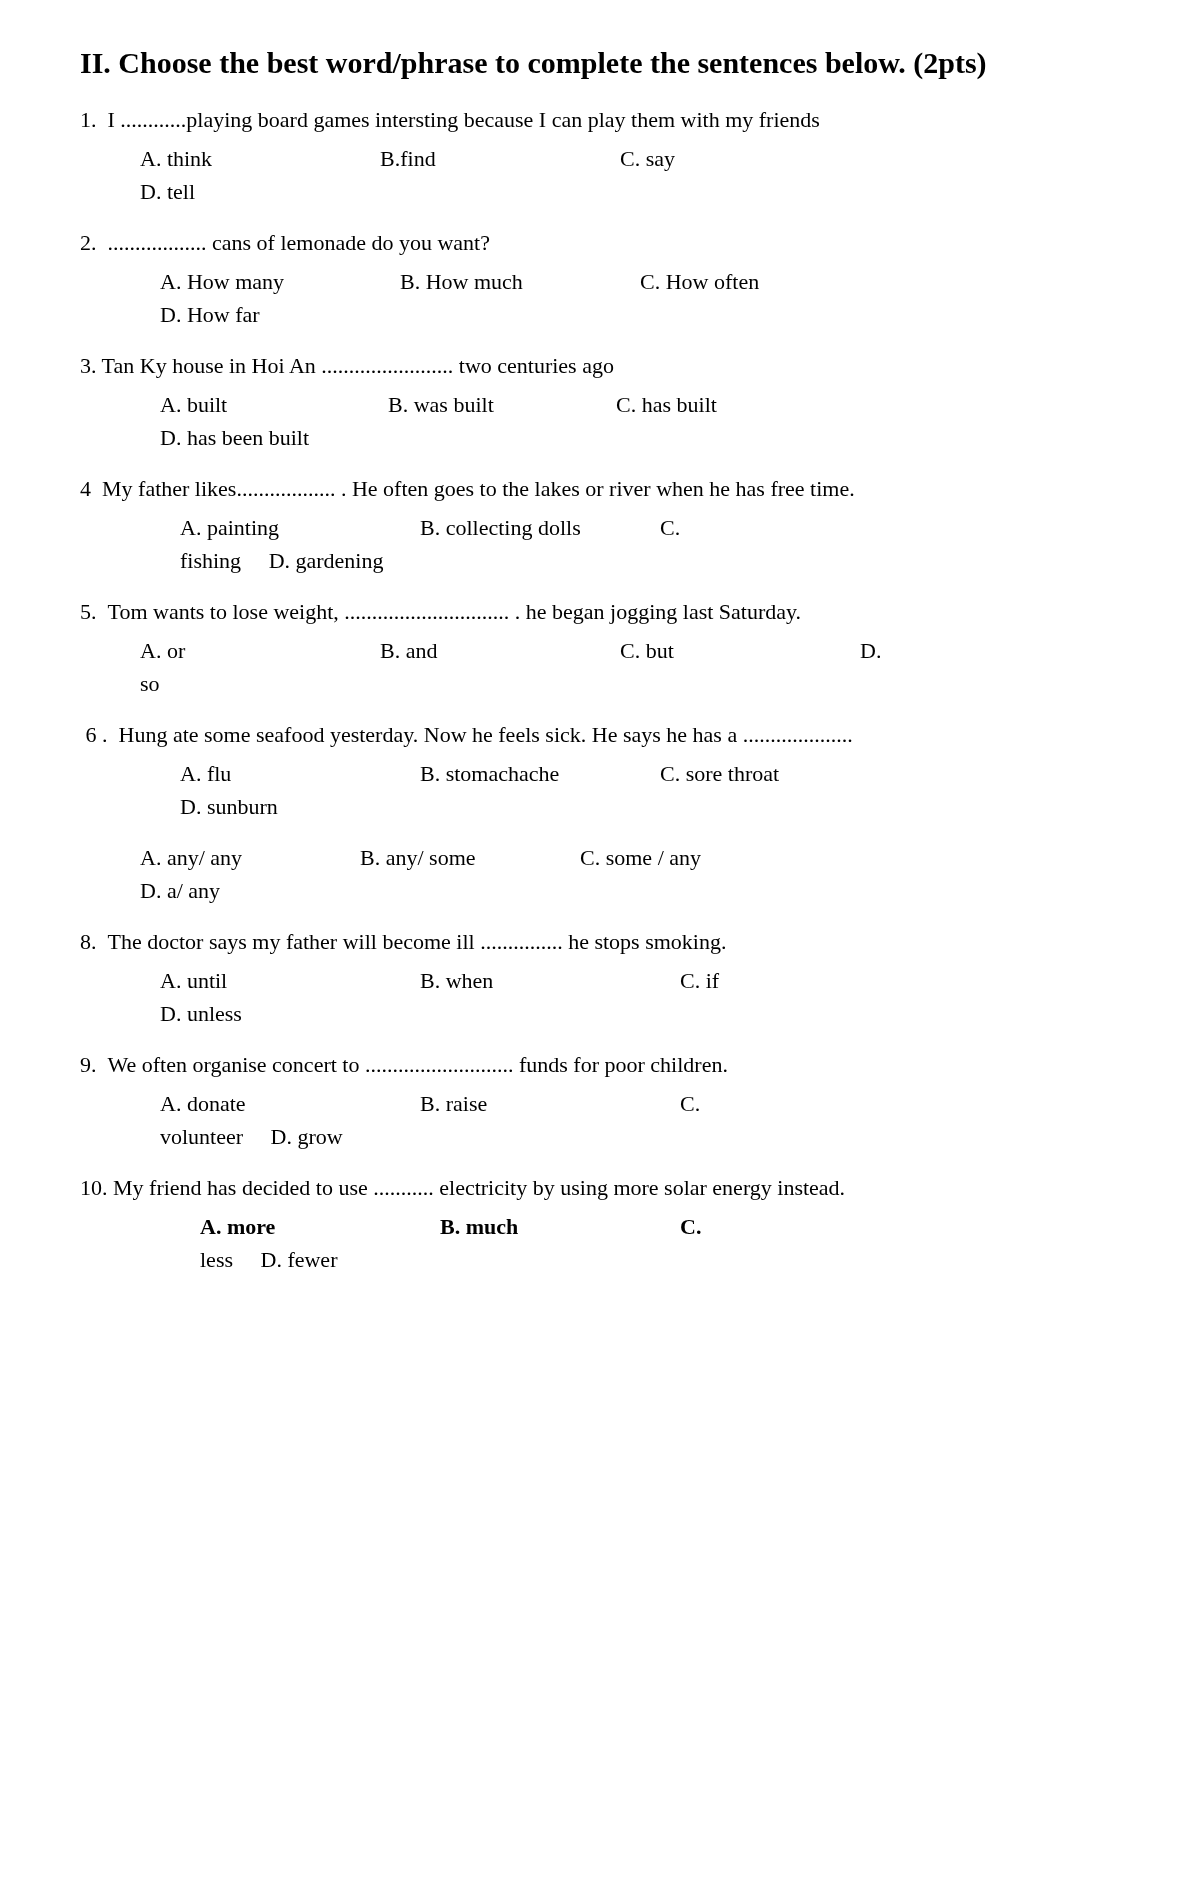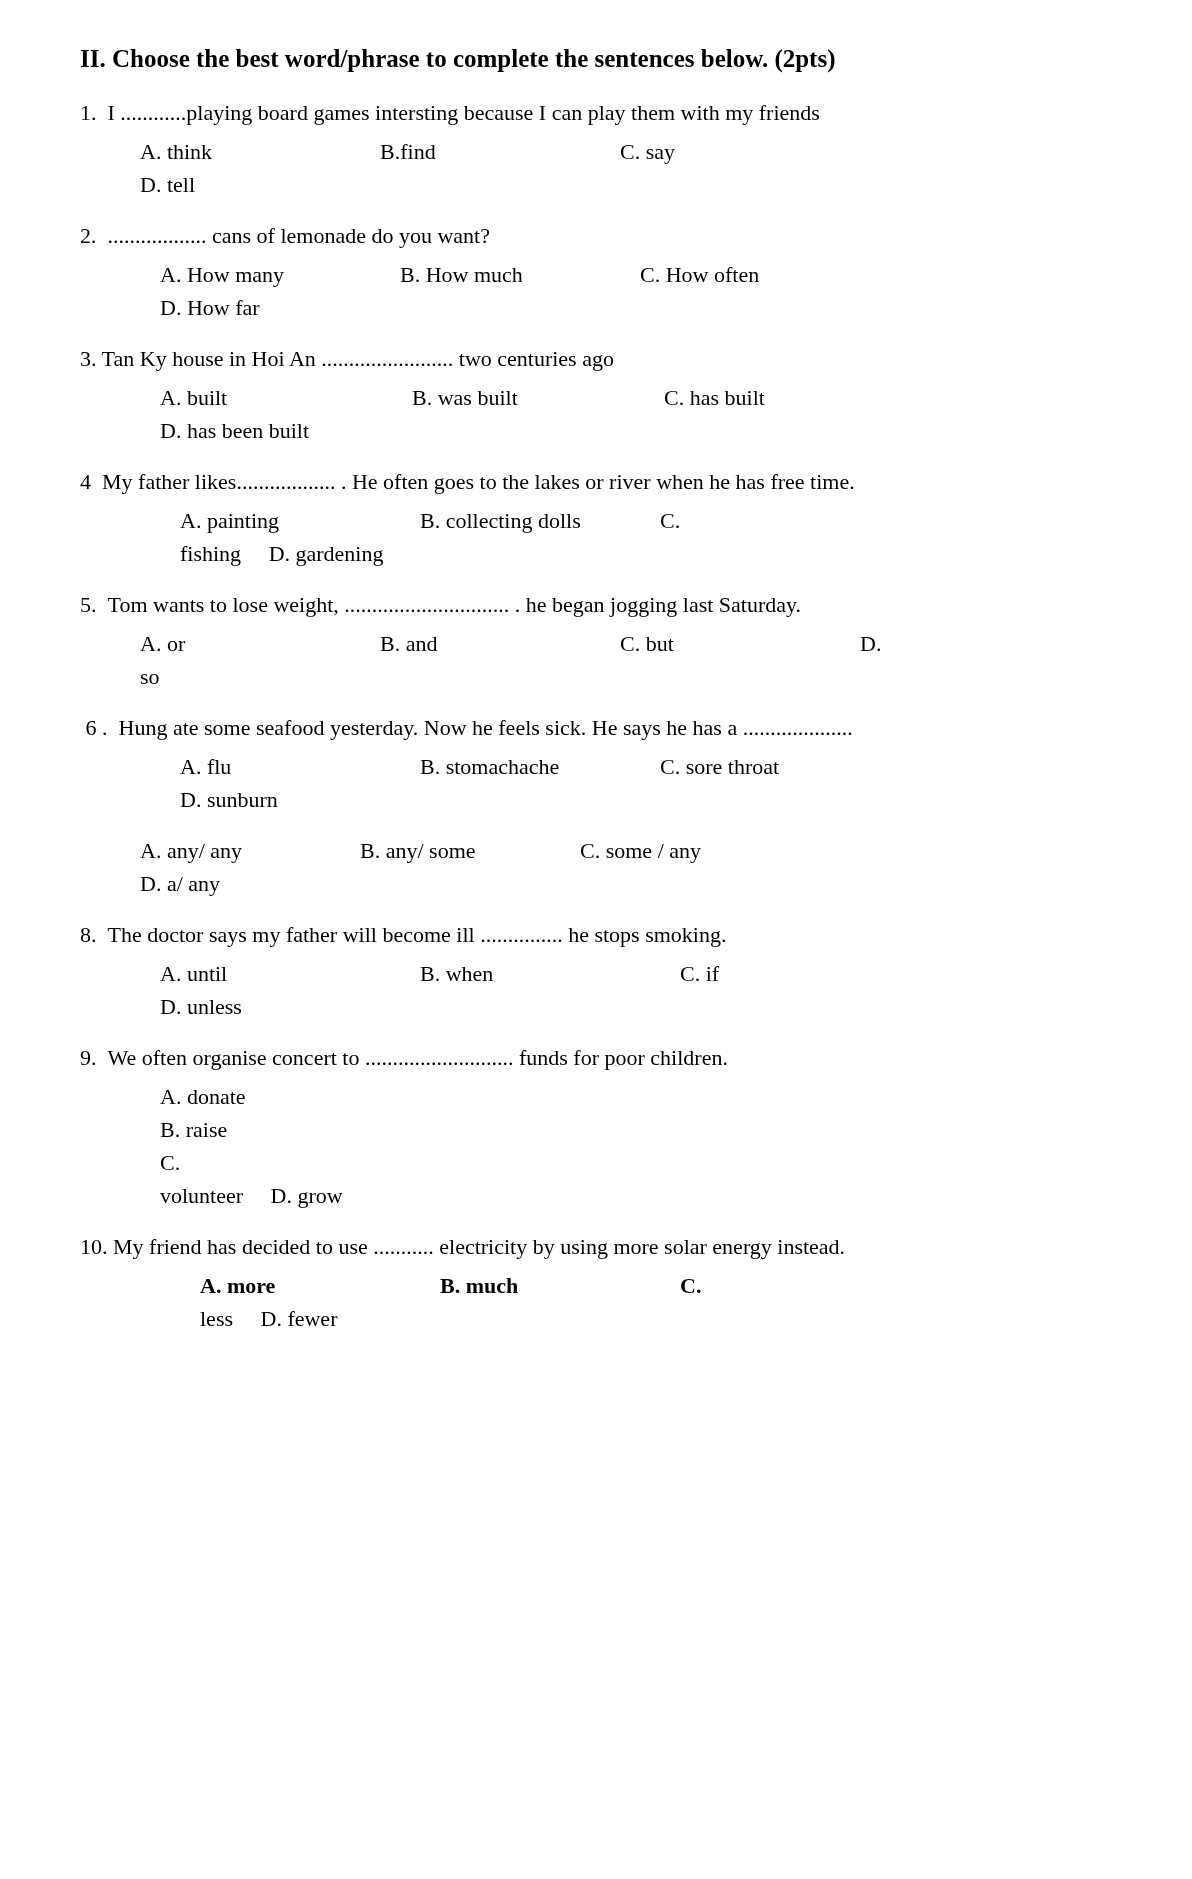--- a/index.html
+++ b/index.html
@@ -12,21 +12,21 @@
       font-family: "Times New Roman", Times, serif;
       font-size: 22px;
       color: #000;
       width: 1192px;
       min-height: 1879px;
       padding: 40px 60px 40px 80px;
       line-height: 1.5;
     }
     .section-title {
       font-weight: bold;
-      font-size: 25px;
+      font-size: 30px;
       margin-bottom: 18px;
       text-align: left;
     }
     .question-block {
       margin-bottom: 18px;
     }
     .question-text {
       margin-bottom: 6px;
     }
     .option {
@@ -67,21 +67,21 @@
     <div style="padding-left:80px;">
       <span><span>D.</span> <span>How far</span></span>
     </div>
   </div>
 
   <div class="question-block">
     <div class="question-text">
       <span>3.</span>
       <span>Tan Ky house in Hoi An ........................ two centuries ago</span>
     </div>
-    <div style="display:flex; flex-wrap:wrap; gap:0 72px; padding-left:80px;">
+    <div style="display:flex; flex-wrap:wrap; gap:0 48px; padding-left:80px;">
       <span class="option"><span>A.</span> <span>built</span></span>
       <span class="option"><span>B.</span> <span>was built</span></span>
       <span class="option"><span>C.</span> <span>has built</span></span>
     </div>
     <div style="padding-left:80px;">
       <span><span>D.</span> <span>has been built</span></span>
     </div>
   </div>
 
   <div class="question-block">
@@ -155,21 +155,21 @@
     <div style="padding-left:80px;">
       <span><span>D.</span> <span>unless</span></span>
     </div>
   </div>
 
   <div class="question-block">
     <div class="question-text">
       <span>9.</span>
       &nbsp;<span>We often organise concert to ........................... funds for poor children.</span>
     </div>
-    <div style="display:flex; flex-wrap:wrap; gap:0 80px; padding-left:80px;flex-direction:column;">
+    <div style="display:flex; flex-wrap:wrap; gap:8px 80px; padding-left:80px;">
       <span class="option"><span>A.</span> <span>donate</span></span>
       <span class="option"><span>B.</span> <span>raise</span></span>
       <span class="option"><span>C.</span></span>
     </div>
     <div style="padding-left:80px;">
       <span>volunteer</span>
       &nbsp;&nbsp;&nbsp;&nbsp;<span><span>D.</span> <span>grow</span></span>
     </div>
   </div>
 

